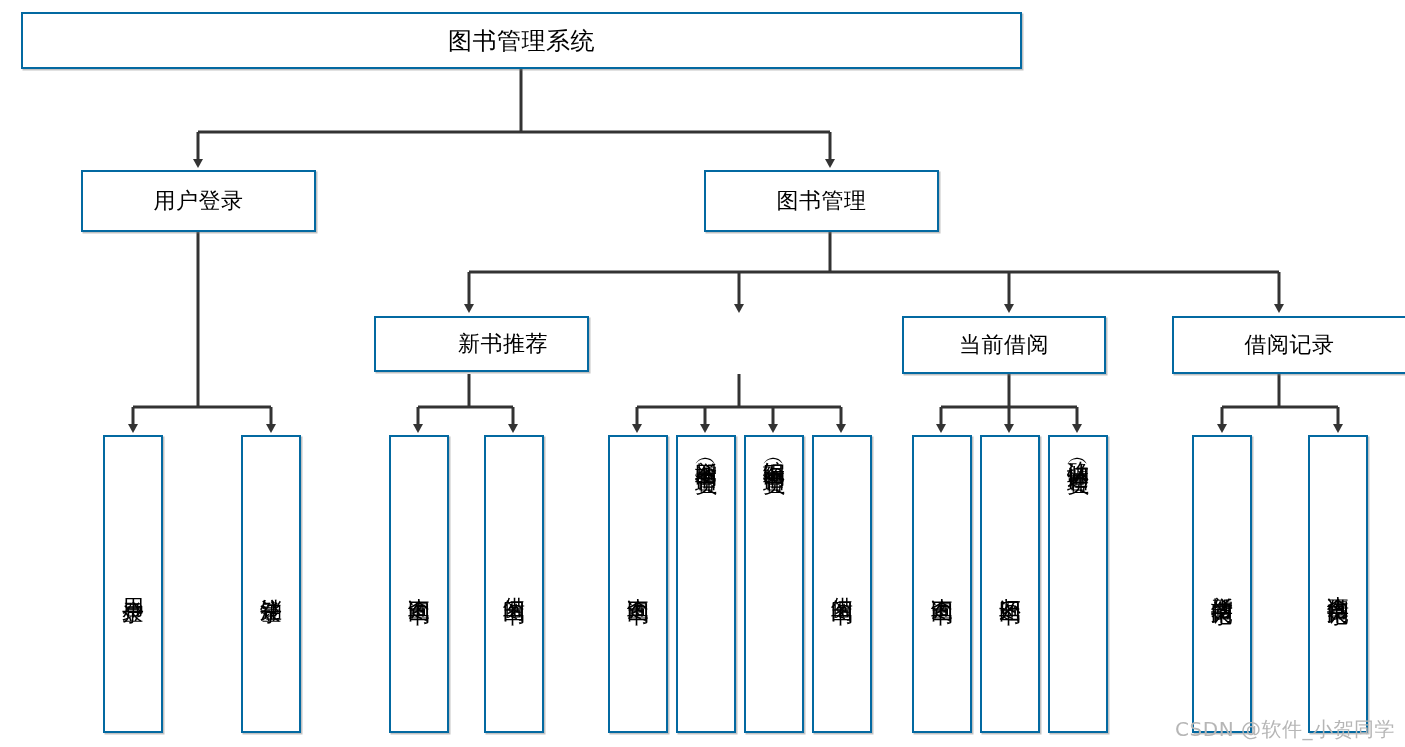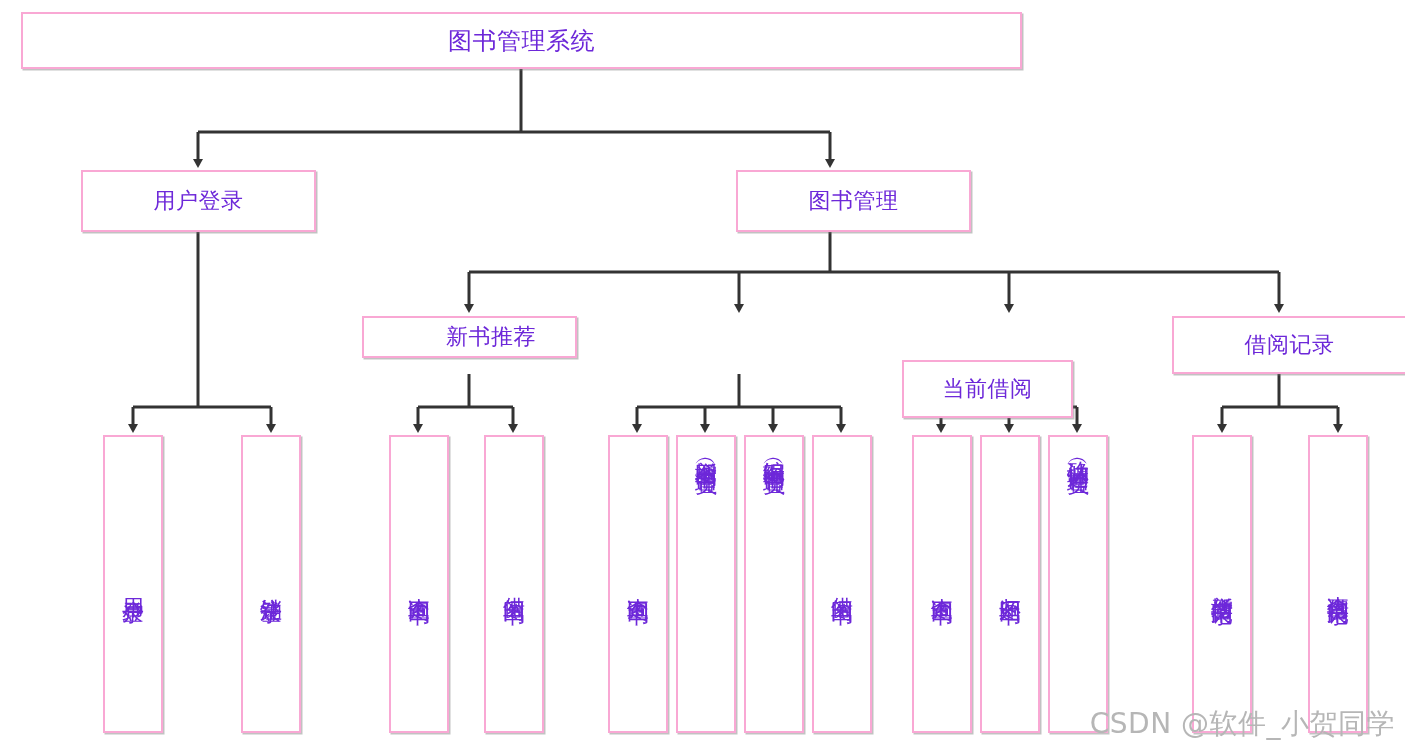--- a/index.html
+++ b/index.html
@@ -18,26 +18,26 @@
     position:absolute;
     left:0; top:0;
     width:1405px;
     height:747px;
     pointer-events:none;
   }
   .node{
     position:absolute;
     box-sizing:border-box;
     background:#ffffff;
-    border:2px solid #f9a8d4;
+    border:2px solid #0369a1;
     box-shadow:1.5px 1.5px 0 rgba(120,120,120,0.45);
     display:flex;
     align-items:center;
     justify-content:center;
-    color:#6d28d9;
+    color:#000000;
   }
   .node .label{
     display:block;
     text-align:center;
     line-height:1.25;
     letter-spacing:0.5px;
   }
   
   .node.h .label{
     font-size:23px;
@@ -60,21 +60,21 @@
     white-space:nowrap;
   }
   .node.v.centered{
     align-items:center;
     padding-top:0;
   }
   .watermark{
     position:absolute;
     right:10px;
     bottom:4px;
-    font-size:28px;
+    font-size:20px;
     color:#b6b6b6;
     white-space:nowrap;
     letter-spacing:0.5px;
     user-select:none;
   }
 </style>
 </head>
 <body>
 
 <div id="canvas">
@@ -132,30 +132,30 @@
   </svg>
 
   <div class="node h root" style="left:21px; top:12px; width:1001px; height:57px;">
     <span class="label">图书管理系统</span>
   </div>
 
   <div class="node h mid" style="left:81px; top:170px; width:235px; height:62px;">
     <span class="label">用户登录</span>
   </div>
 
-  <div class="node h mid" style="left:736px; top:170px; width:235px; height:62px;">
+  <div class="node h mid" style="left:704px; top:170px; width:235px; height:62px;">
     <span class="label">图书管理</span>
   </div>
 
-  <div class="node h mid" style="left:362px; top:316px; width:215px; height:42px;padding-left:43px;">
+  <div class="node h mid" style="left:374px; top:316px; width:215px; height:56px;padding-left:43px;">
     <span class="label">新书推荐</span>
   </div>
 
 
-  <div class="node h mid" style="left:902px; top:316px; width:171px; height:58px;margin-top:44px;">
+  <div class="node h mid" style="left:902px; top:316px; width:204px; height:58px;">
     <span class="label">当前借阅</span>
   </div>
 
   <div class="node h mid" style="left:1172px; top:316px; width:235px; height:58px;">
     <span class="label">借阅记录</span>
   </div>
 
   <div class="node v centered" style="left:103px; top:435px; width:60px; height:298px;">
     <span class="label">用户登录</span>
   </div>

